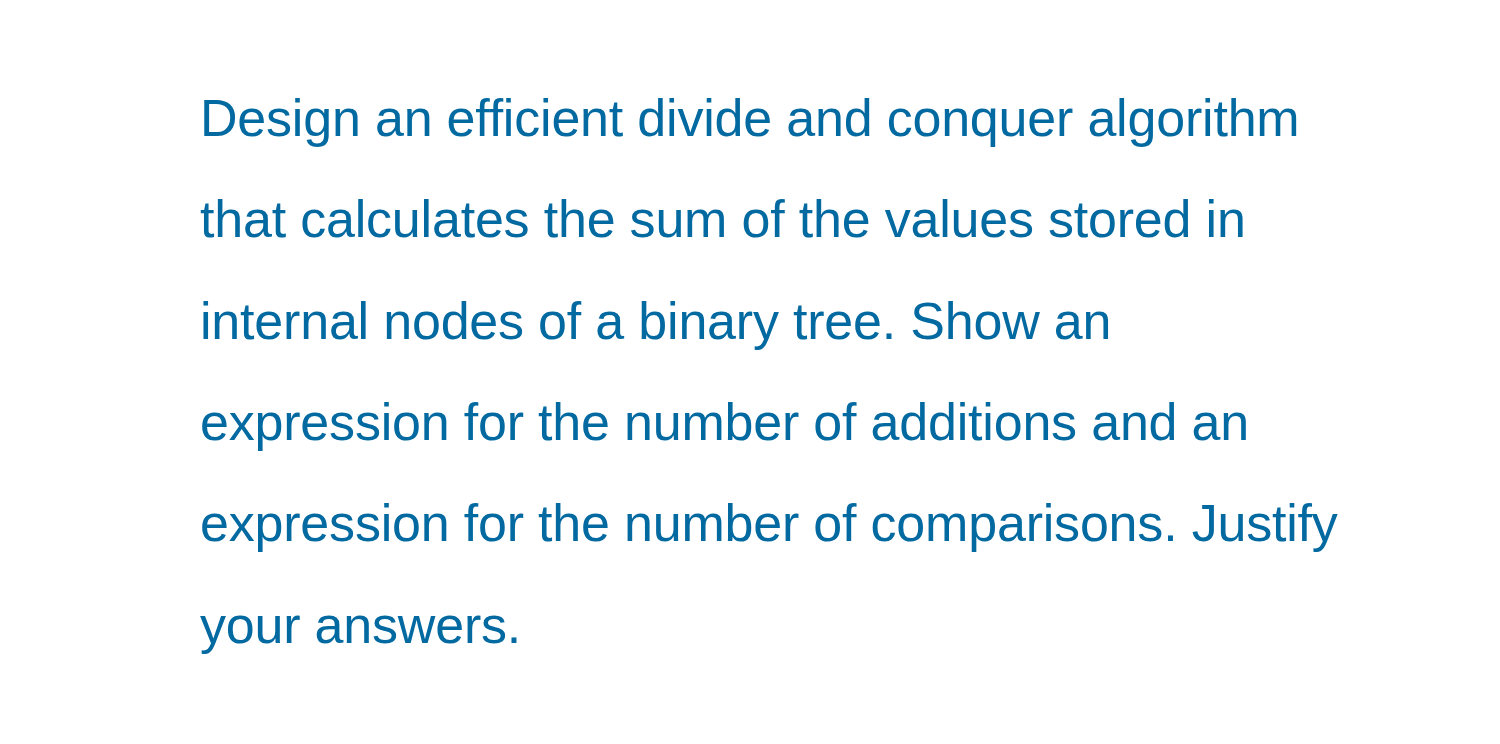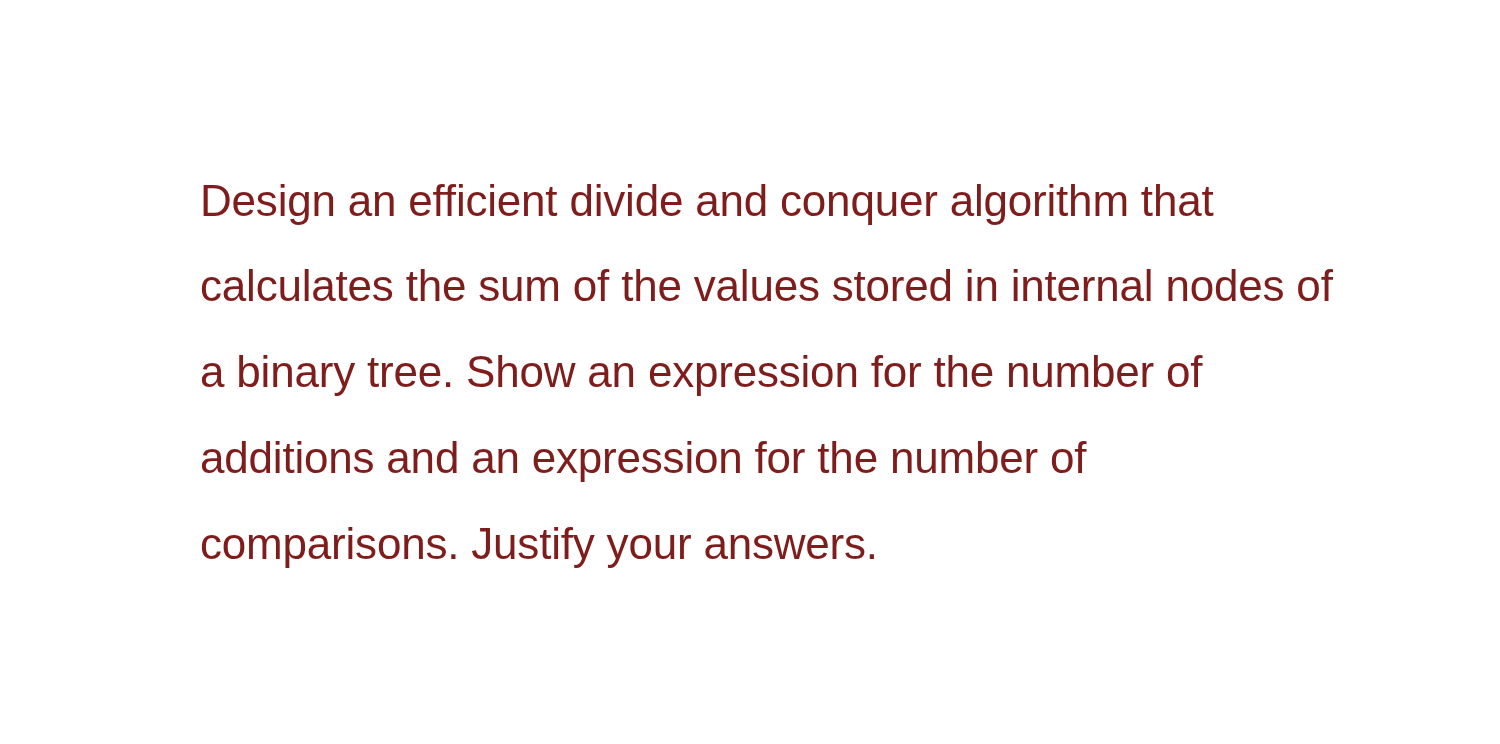--- a/index.html
+++ b/index.html
@@ -15,23 +15,23 @@
       display: flex;
       align-items: center;
       justify-content: center;
     }
     .content {
       padding-left: 200px;
       padding-right: 150px;
       width: 100%;
     }
     .question-text {
-      font-size: 44px;
+      font-size: 52px;
       line-height: 1.95;
-      color: #7f1d1d;
+      color: #0369a1;
       font-weight: 400;
       letter-spacing: -0.2px;
     }
   </style>
 </head>
 <body>
 
 <div class="content">
   <p class="question-text">Design an efficient divide and conquer algorithm that calculates the sum of the values stored in internal nodes of a binary tree. Show an expression for the number of additions and an expression for the number of comparisons. Justify your answers.</p>
 </div>

